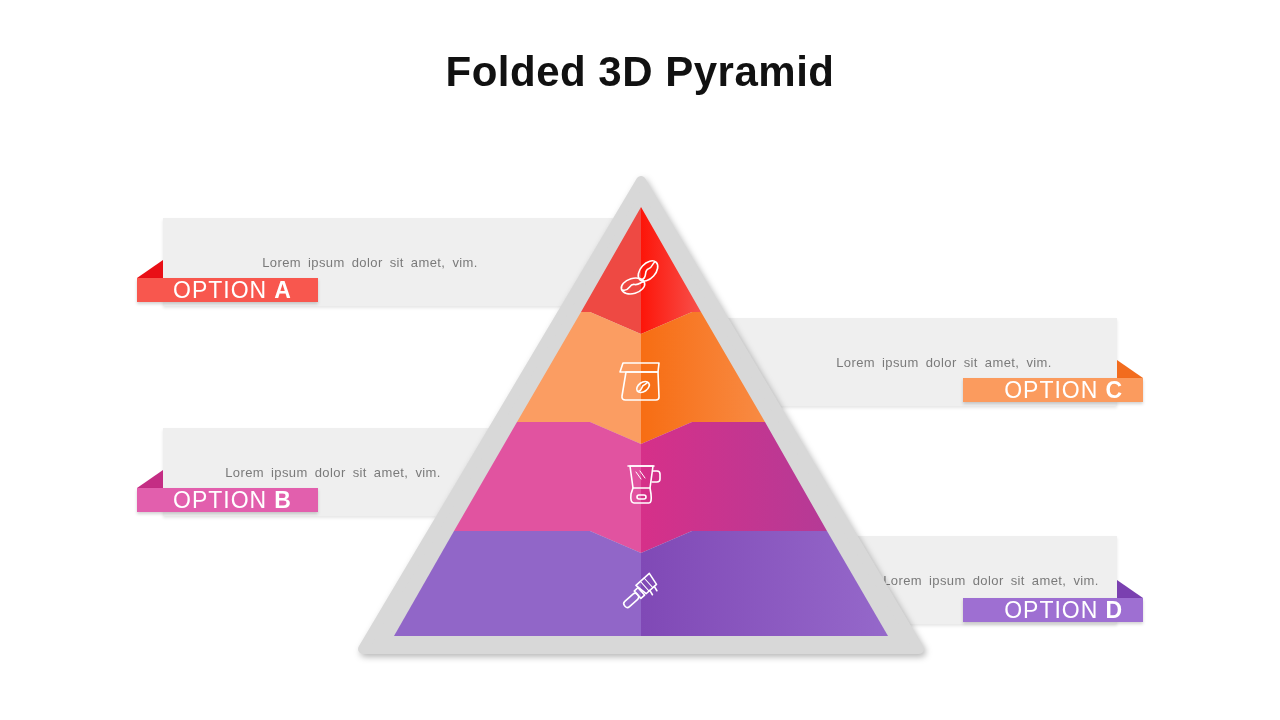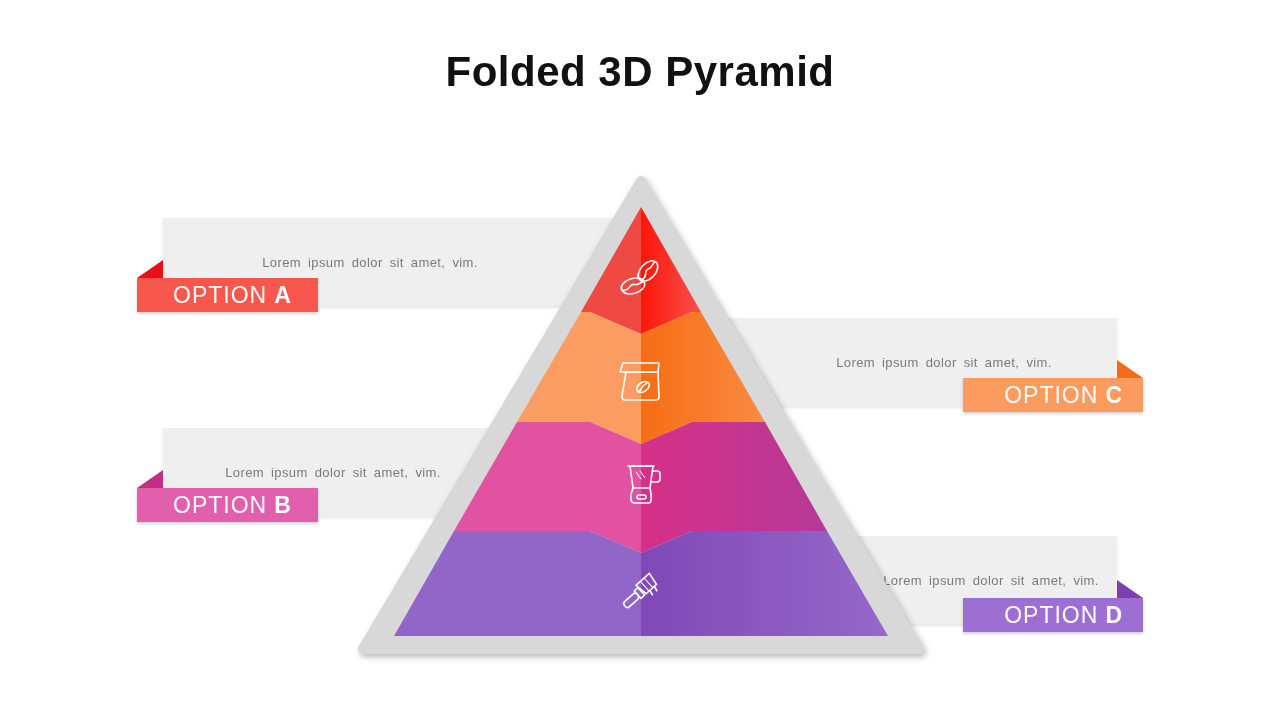--- a/index.html
+++ b/index.html
@@ -15,21 +15,21 @@
   #panel-c{left:640px;top:318px;width:477px;}
   #panel-d{left:700px;top:536px;width:417px;}
 
   .desc{position:absolute;height:88px;display:flex;align-items:center;justify-content:center;
         font-size:13px;letter-spacing:0.4px;word-spacing:3px;white-space:nowrap;z-index:1;}
   #desc-a{left:163px;top:218px;width:414px;}
   #desc-b{left:163px;top:428px;width:340px;}
   #desc-c{left:770px;top:318px;width:348px;}
   #desc-d{left:866px;top:536px;width:250px;}
 
-  .ribbon{position:absolute;height:34px;display:flex;align-items:center;
+  .ribbon{position:absolute;height:24px;display:flex;align-items:center;
           color:#fff;font-size:23px;letter-spacing:1px;z-index:3;box-sizing:border-box;
           box-shadow:0 2px 3px rgba(0,0,0,0.18);}
   .ribbon.left{width:181px;padding-left:36px;}
   .ribbon.right{width:180px;justify-content:flex-end;padding-right:20px;}
   .ribbon .letter{font-weight:bold;margin-left:7px;}
   #ribbon-a{left:137px;top:278px;}
   #ribbon-b{left:137px;top:488px;}
   #ribbon-c{left:963px;top:378px;}
   #ribbon-d{left:963px;top:598px;}
 

